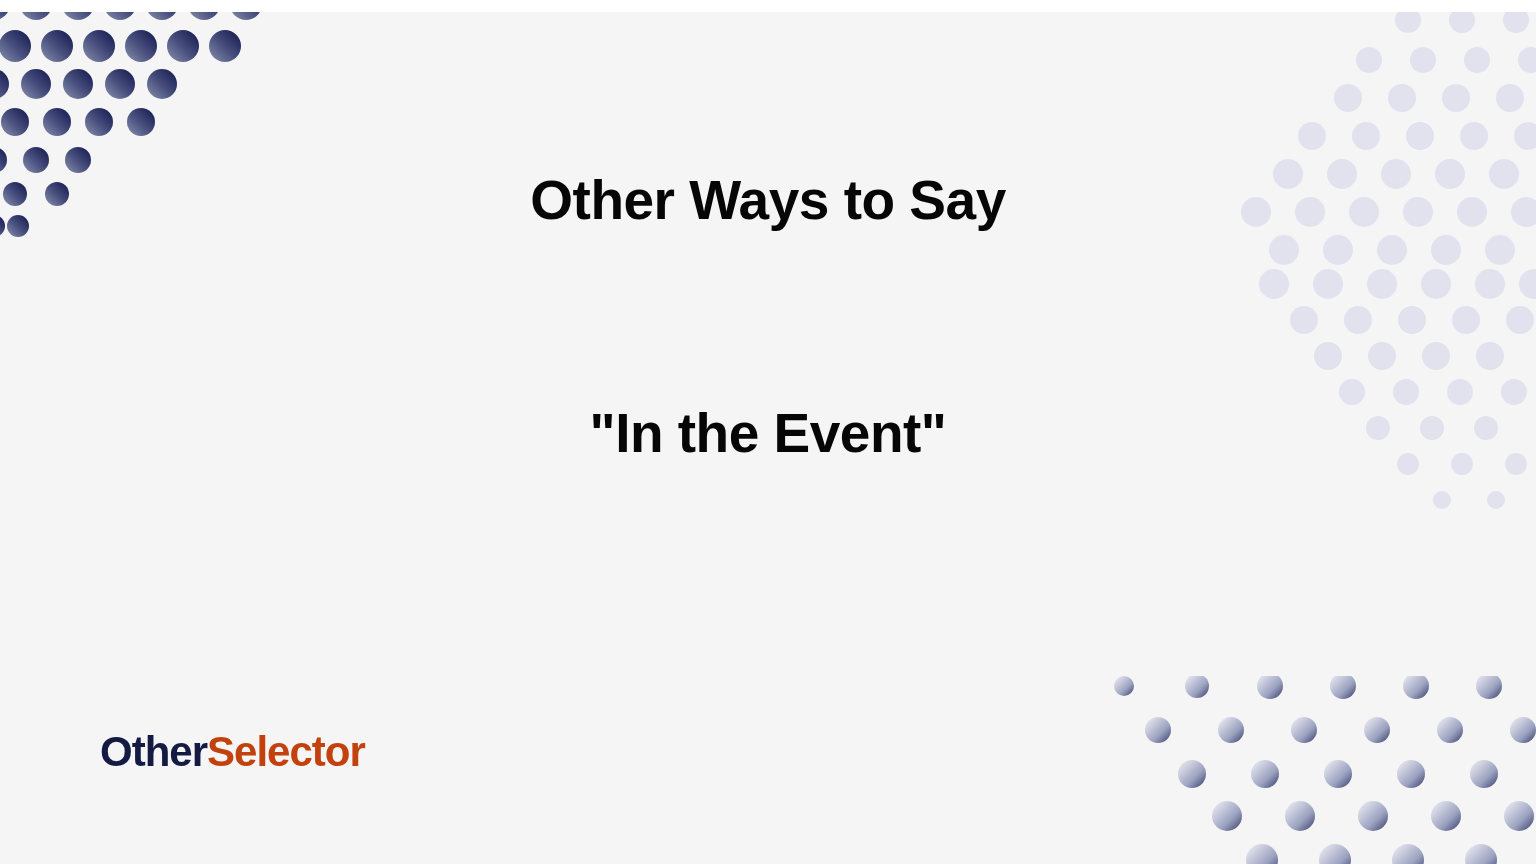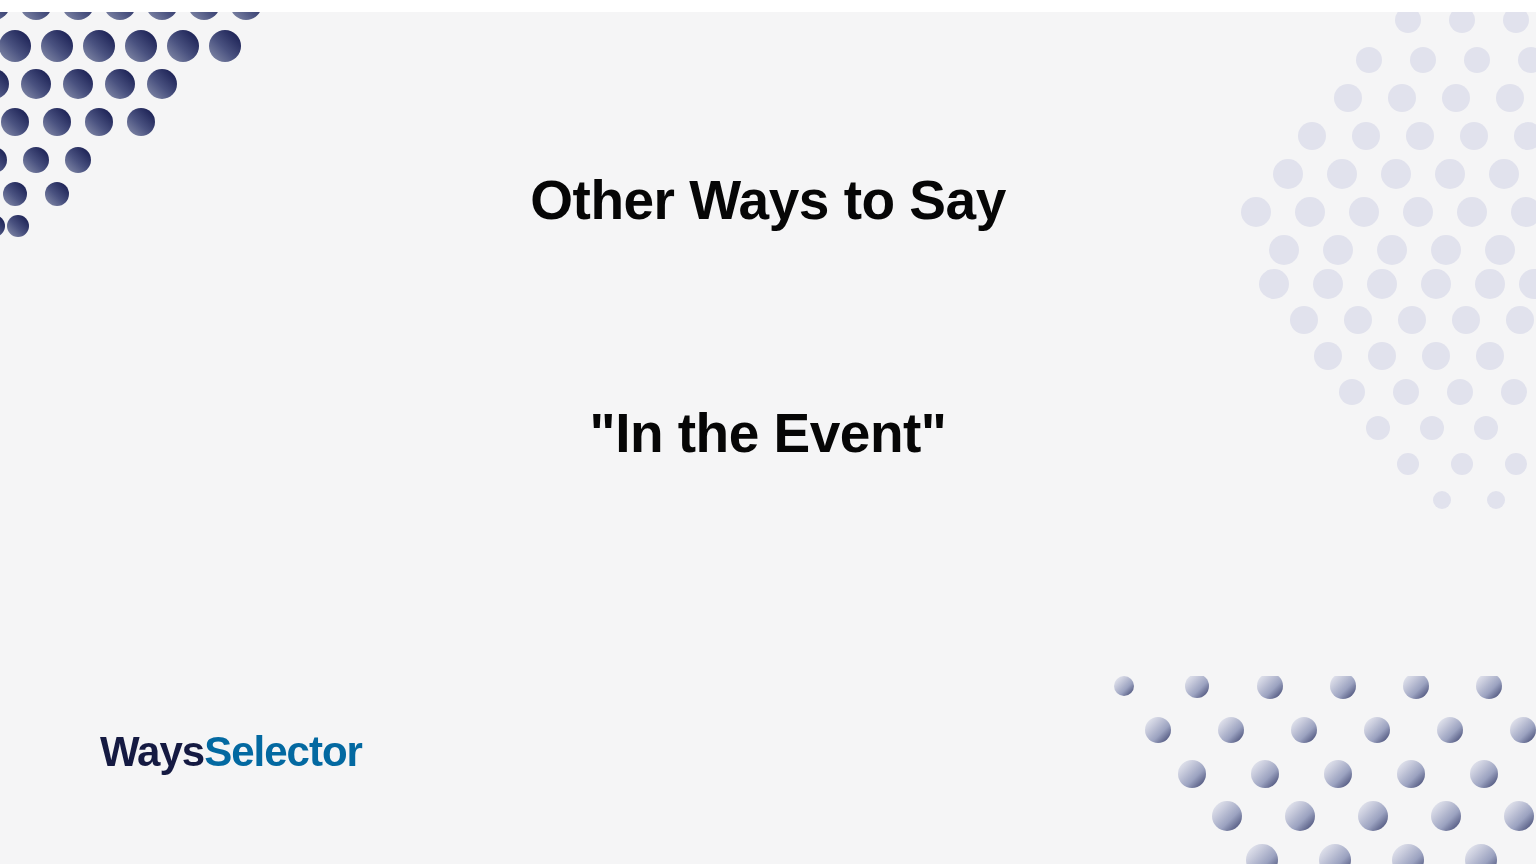--- a/index.html
+++ b/index.html
@@ -94,21 +94,21 @@
     font-size: 42px;
     font-weight: bold;
     letter-spacing: -1px;
     line-height: 1;
     white-space: nowrap;
   }
   #brand-logo .brand-word {
     color: #151a42;
   }
   #brand-logo .brand-selector {
-    color: #0369a1;
+    color: #c2410c;
   }
 </style>
 </head>
 <body>
 
 <div id="slide">
 
   <div class="dot-layer" id="deco-top-left">
     <svg width="300" height="260" viewBox="0 0 300 260" xmlns="http://www.w3.org/2000/svg">
       <defs>
@@ -284,16 +284,16 @@
       </g>
     </svg>
   </div>
 
   <div id="headings">
     <div id="title-line-1">Other Ways to Say</div>
     <div id="title-line-2">"In the Event"</div>
   </div>
 
   <div id="brand-logo">
-    <span class="brand-word">Ways</span><span class="brand-selector">Selector</span>
+    <span class="brand-word">Other</span><span class="brand-selector">Selector</span>
   </div>
 
 </div>
 
 </body></html>

